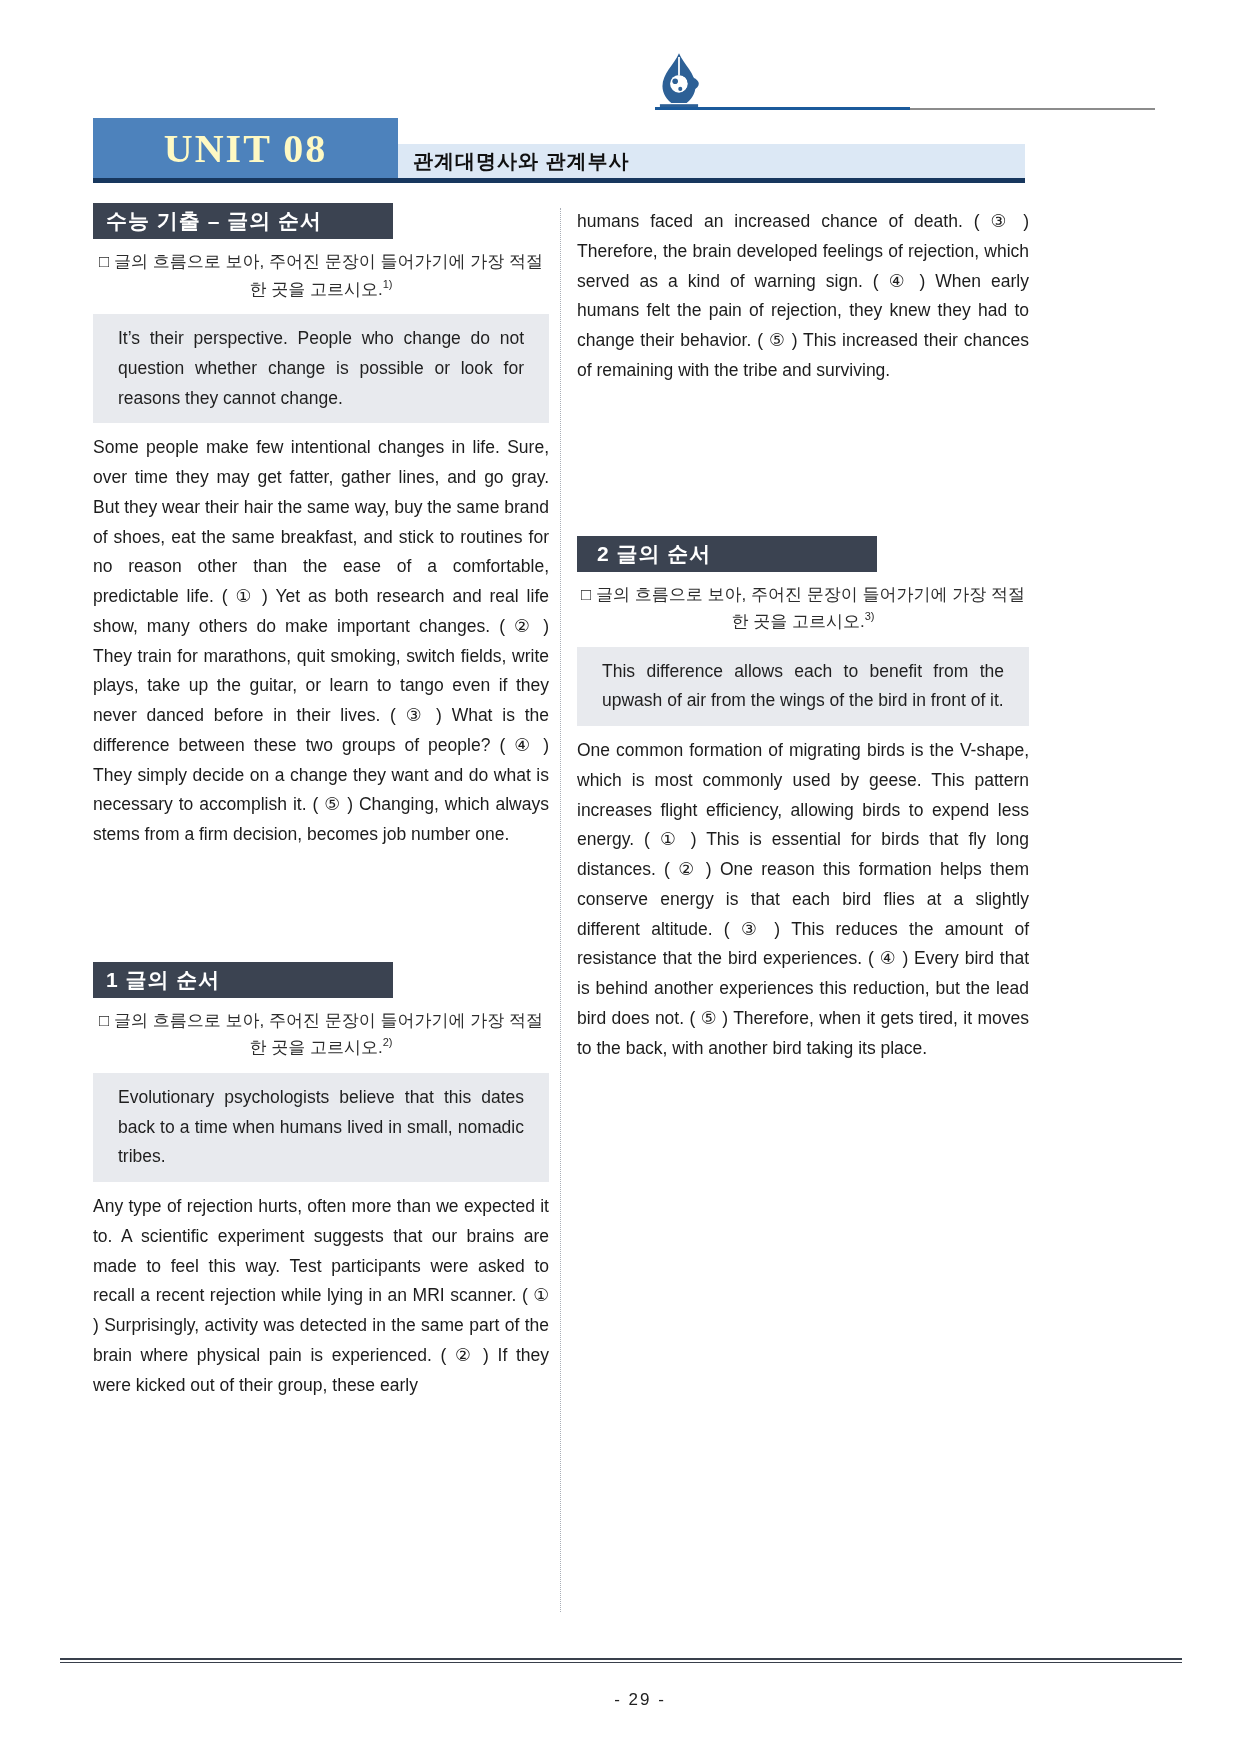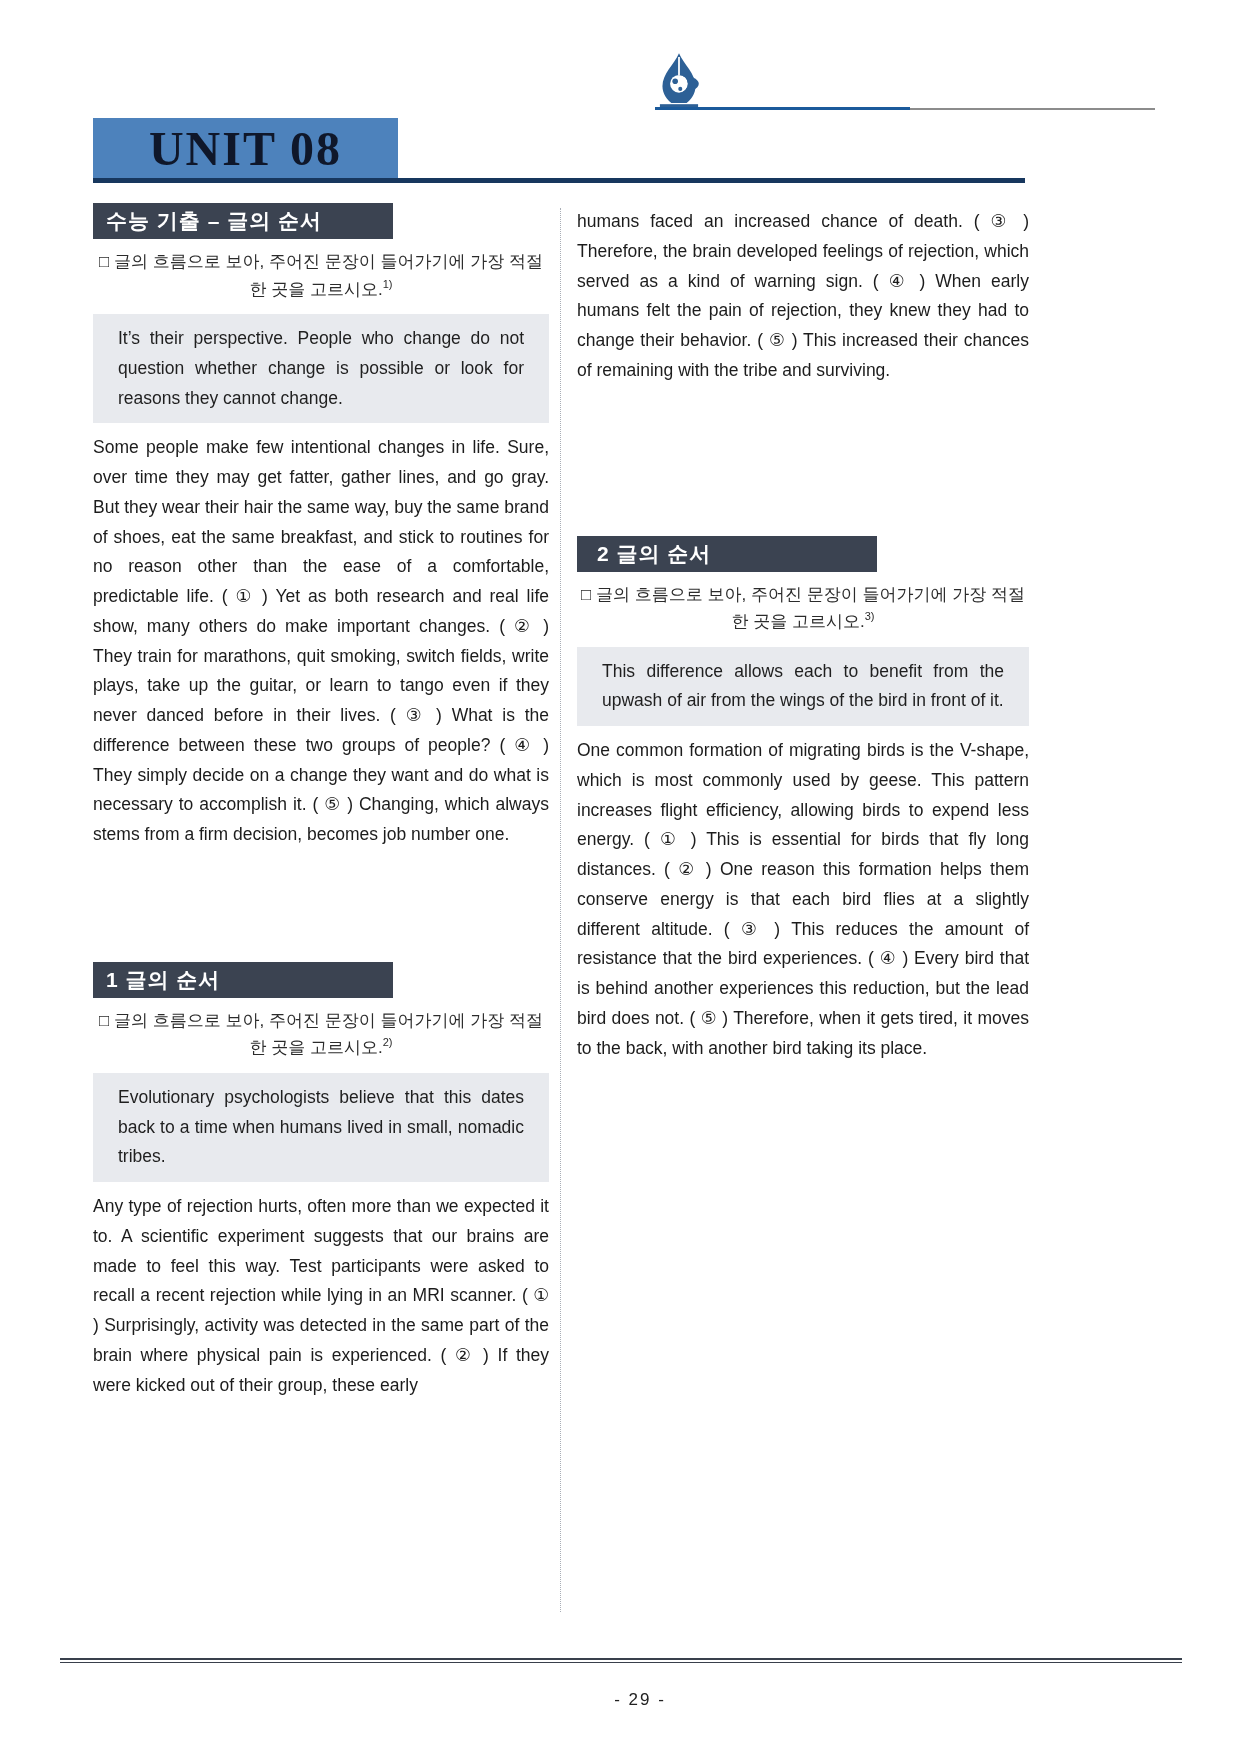--- a/index.html
+++ b/index.html
@@ -30,22 +30,22 @@
 
   
   .unit-area { position:absolute; left:93px; top:118px; width:932px; height:60px; }
   .unit-area::after {
     content:""; position:absolute; left:0; right:0; bottom:-5px; height:5px;
     background:var(--unit-underline-navy,#17375e);
   }
   .unit-box {
     position:absolute; left:0; top:0; width:305px; height:60px;
     background:var(--unit-box-blue,#4d82bc);
-    color:#0f172a; font-family:"Liberation Serif","DejaVu Serif",serif;
-    font-weight:bold; font-size:48px; letter-spacing:2px;
+    color:#fef9c3; font-family:"Liberation Serif","DejaVu Serif",serif;
+    font-weight:bold; font-size:40px; letter-spacing:2px;
     display:flex; align-items:center; justify-content:center;
   }
   .unit-strip {
     position:absolute; left:305px; right:0; bottom:0; height:34px;
     background:var(--unit-strip-blue,#dce8f5);
     display:flex; align-items:center; padding-left:15px;
     font-weight:bold; font-size:20px; color:#101010; letter-spacing:1px;
   }
 
   
@@ -108,20 +108,21 @@
       </svg>
     </span>
     <div class="brand-rule">
       <span class="rule-blue"></span>
       <span class="rule-grey"></span>
     </div>
   </div>
 
   <div class="unit-area">
     <div class="unit-box">UNIT 08</div>
+    <div class="unit-strip">관계대명사와 관계부사</div>
   </div>
 
   <div class="col-divider"></div>
 
   <div class="col col-left">
 
     <div class="section-title">수능 기출 – 글의 순서</div>
     <p class="instruction">
       <span>□ 글의 흐름으로 보아, 주어진 문장이 들어가기에 가장 적절한 곳을 고르시오.</span><sup>1)</sup>
     </p>

